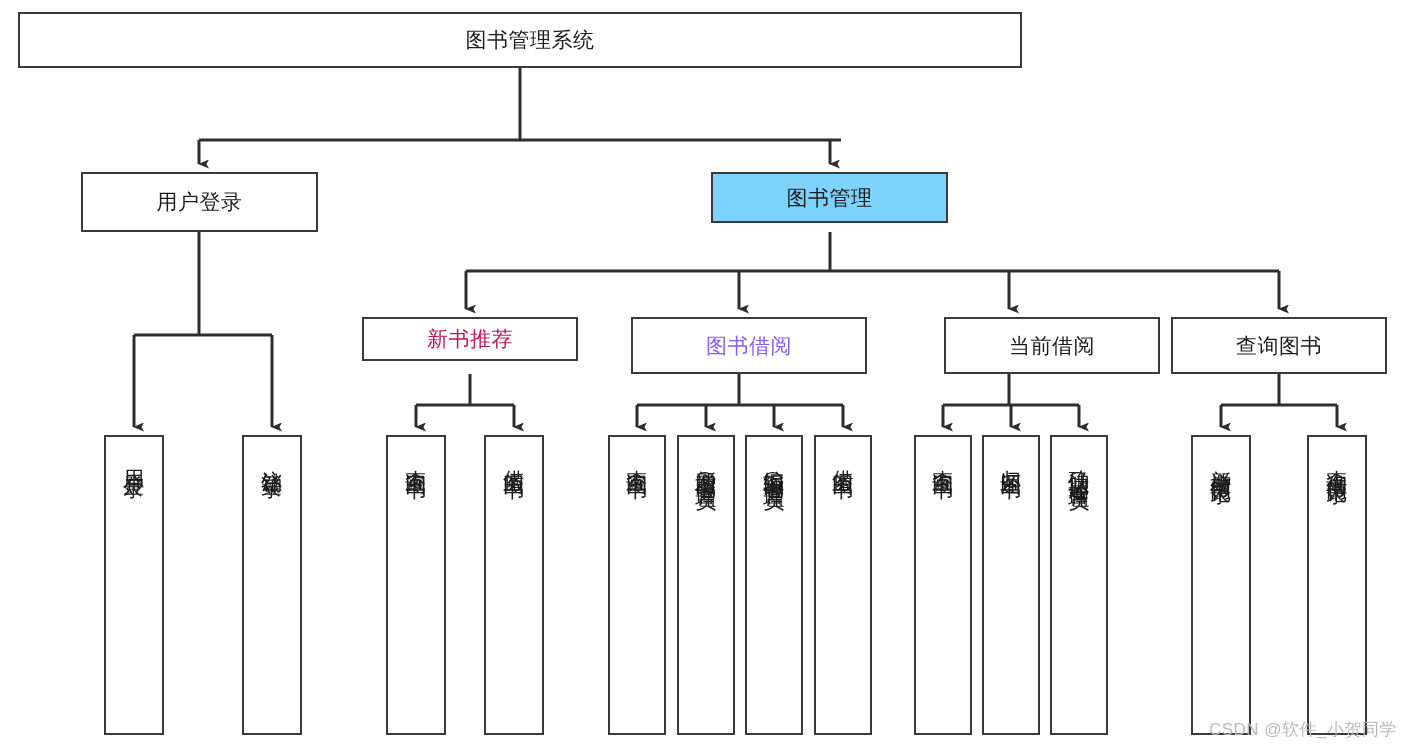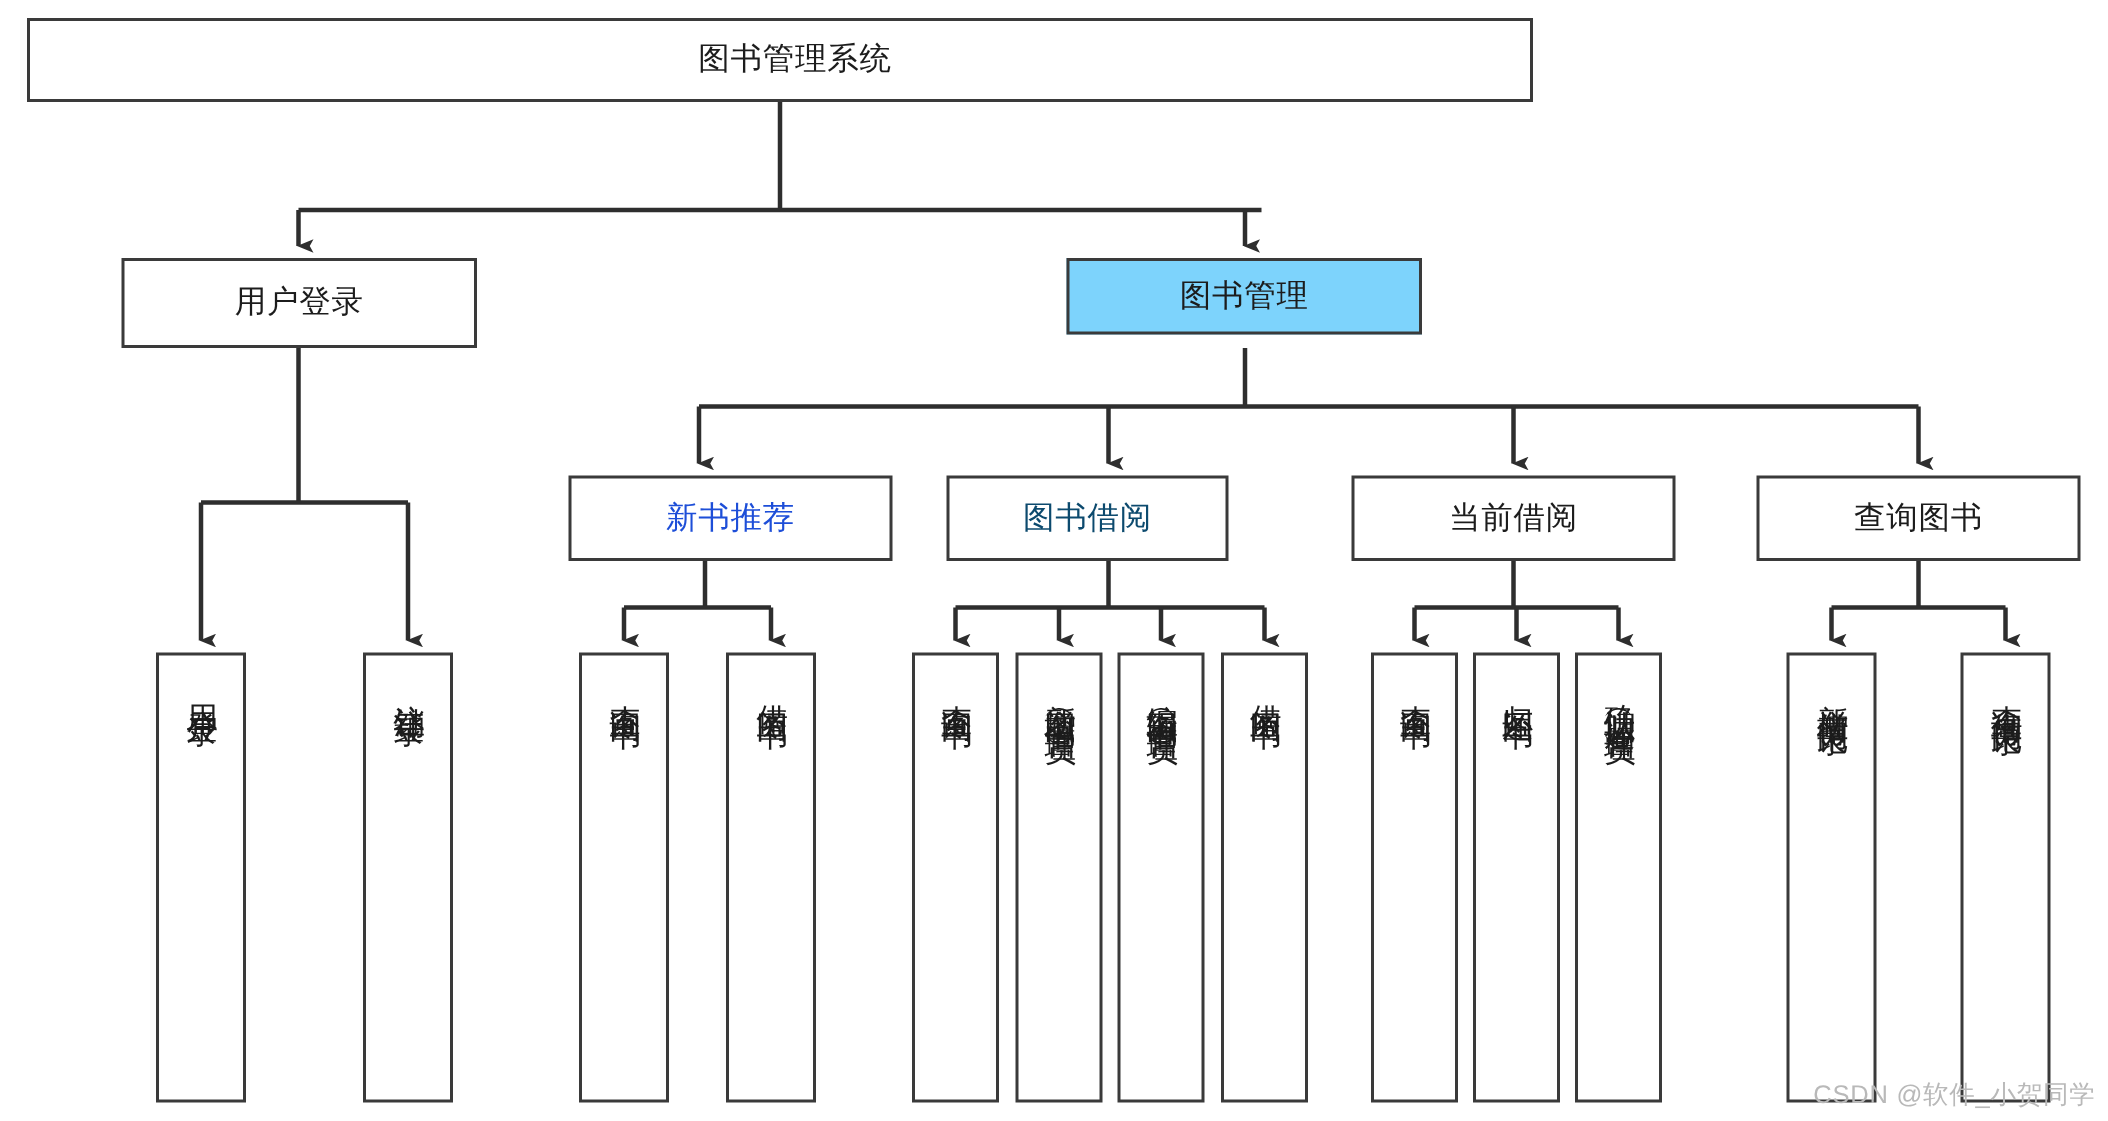--- a/index.html
+++ b/index.html
@@ -129,27 +129,27 @@
     <span class="node-label">图书管理系统</span>
   </div>
 
   <div class="node horizontal" style="left: 81px; top: 172px; width: 237px; height: 60px; border-color: rgb(58, 58, 58); background: rgb(255, 255, 255); color: rgb(28, 28, 28);">
     <span class="node-label">用户登录</span>
   </div>
   <div class="node horizontal" style="left: 711px; top: 172px; width: 237px; height: 51px; border-color: rgb(58, 58, 58); background: #7dd3fc; color: rgb(28, 28, 28);">
     <span class="node-label">图书管理</span>
   </div>
 
-  <div class="node horizontal" style="left: 362px; top: 317px; width: 216px; height: 57px; border-color: rgb(58, 58, 58); background: rgb(255, 255, 255); color: #1d4ed8; margin-left: 17px;">
+  <div class="node horizontal" style="left: 362px; top: 317px; width: 216px; height: 44px; border-color: rgb(58, 58, 58); background: rgb(255, 255, 255); color: #be185d;">
     <span class="node-label">新书推荐</span>
   </div>
-  <div class="node horizontal" style="left: 631px; top: 317px; width: 188px; height: 57px; border-color: rgb(58, 58, 58); background: rgb(255, 255, 255); color: #0c4a6e;">
+  <div class="node horizontal" style="left: 631px; top: 317px; width: 236px; height: 57px; border-color: rgb(58, 58, 58); background: rgb(255, 255, 255); color: #8b5cf6;">
     <span class="node-label">图书借阅</span>
   </div>
-  <div class="node horizontal" style="left: 901px; top: 317px; width: 216px; height: 57px; border-color: rgb(58, 58, 58); background: rgb(255, 255, 255); color: rgb(28, 28, 28);">
+  <div class="node horizontal" style="left: 944px; top: 317px; width: 216px; height: 57px; border-color: rgb(58, 58, 58); background: rgb(255, 255, 255); color: rgb(28, 28, 28);">
     <span class="node-label">当前借阅</span>
   </div>
   <div class="node horizontal" style="left: 1171px; top: 317px; width: 216px; height: 57px; border-color: rgb(58, 58, 58); background: rgb(255, 255, 255); color: rgb(28, 28, 28);">
     <span class="node-label">查询图书</span>
   </div>
 
   <div class="node vertical" style="left: 104px; top: 435px; width: 60px; height: 300px; border-color: rgb(58, 58, 58); background: rgb(255, 255, 255); color: rgb(28, 28, 28);">
     <span class="node-label">用户登录</span>
   </div>
   <div class="node vertical" style="left: 242px; top: 435px; width: 60px; height: 300px; border-color: rgb(58, 58, 58); background: rgb(255, 255, 255); color: rgb(28, 28, 28);">

